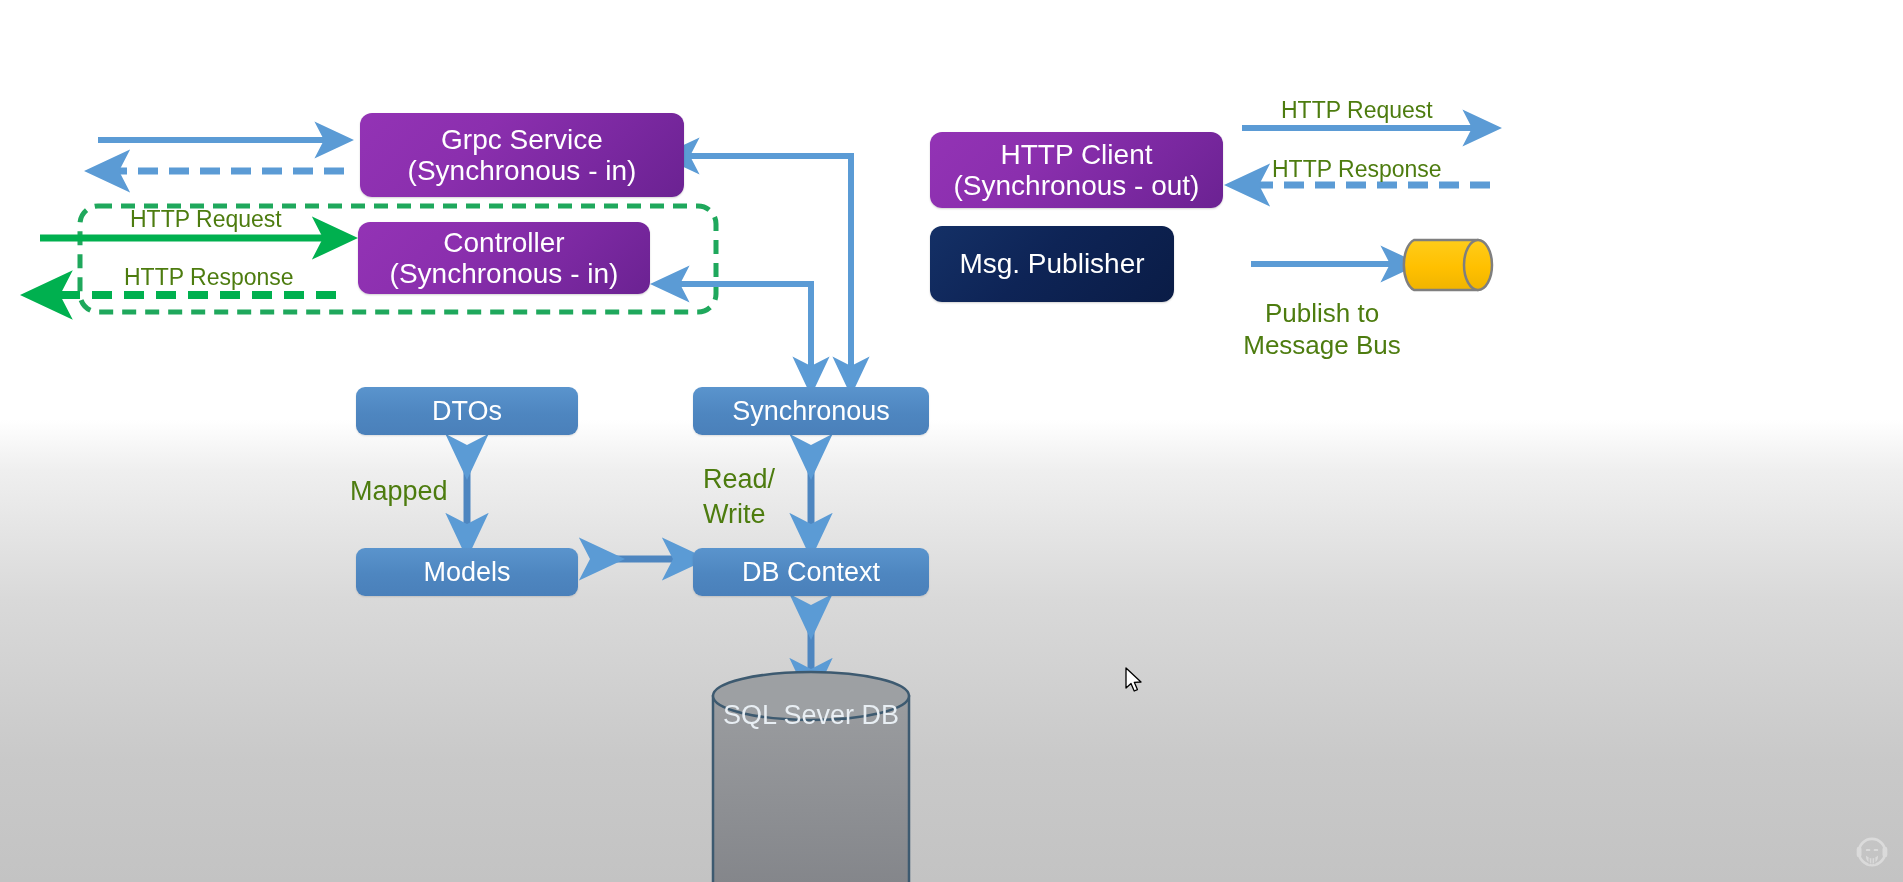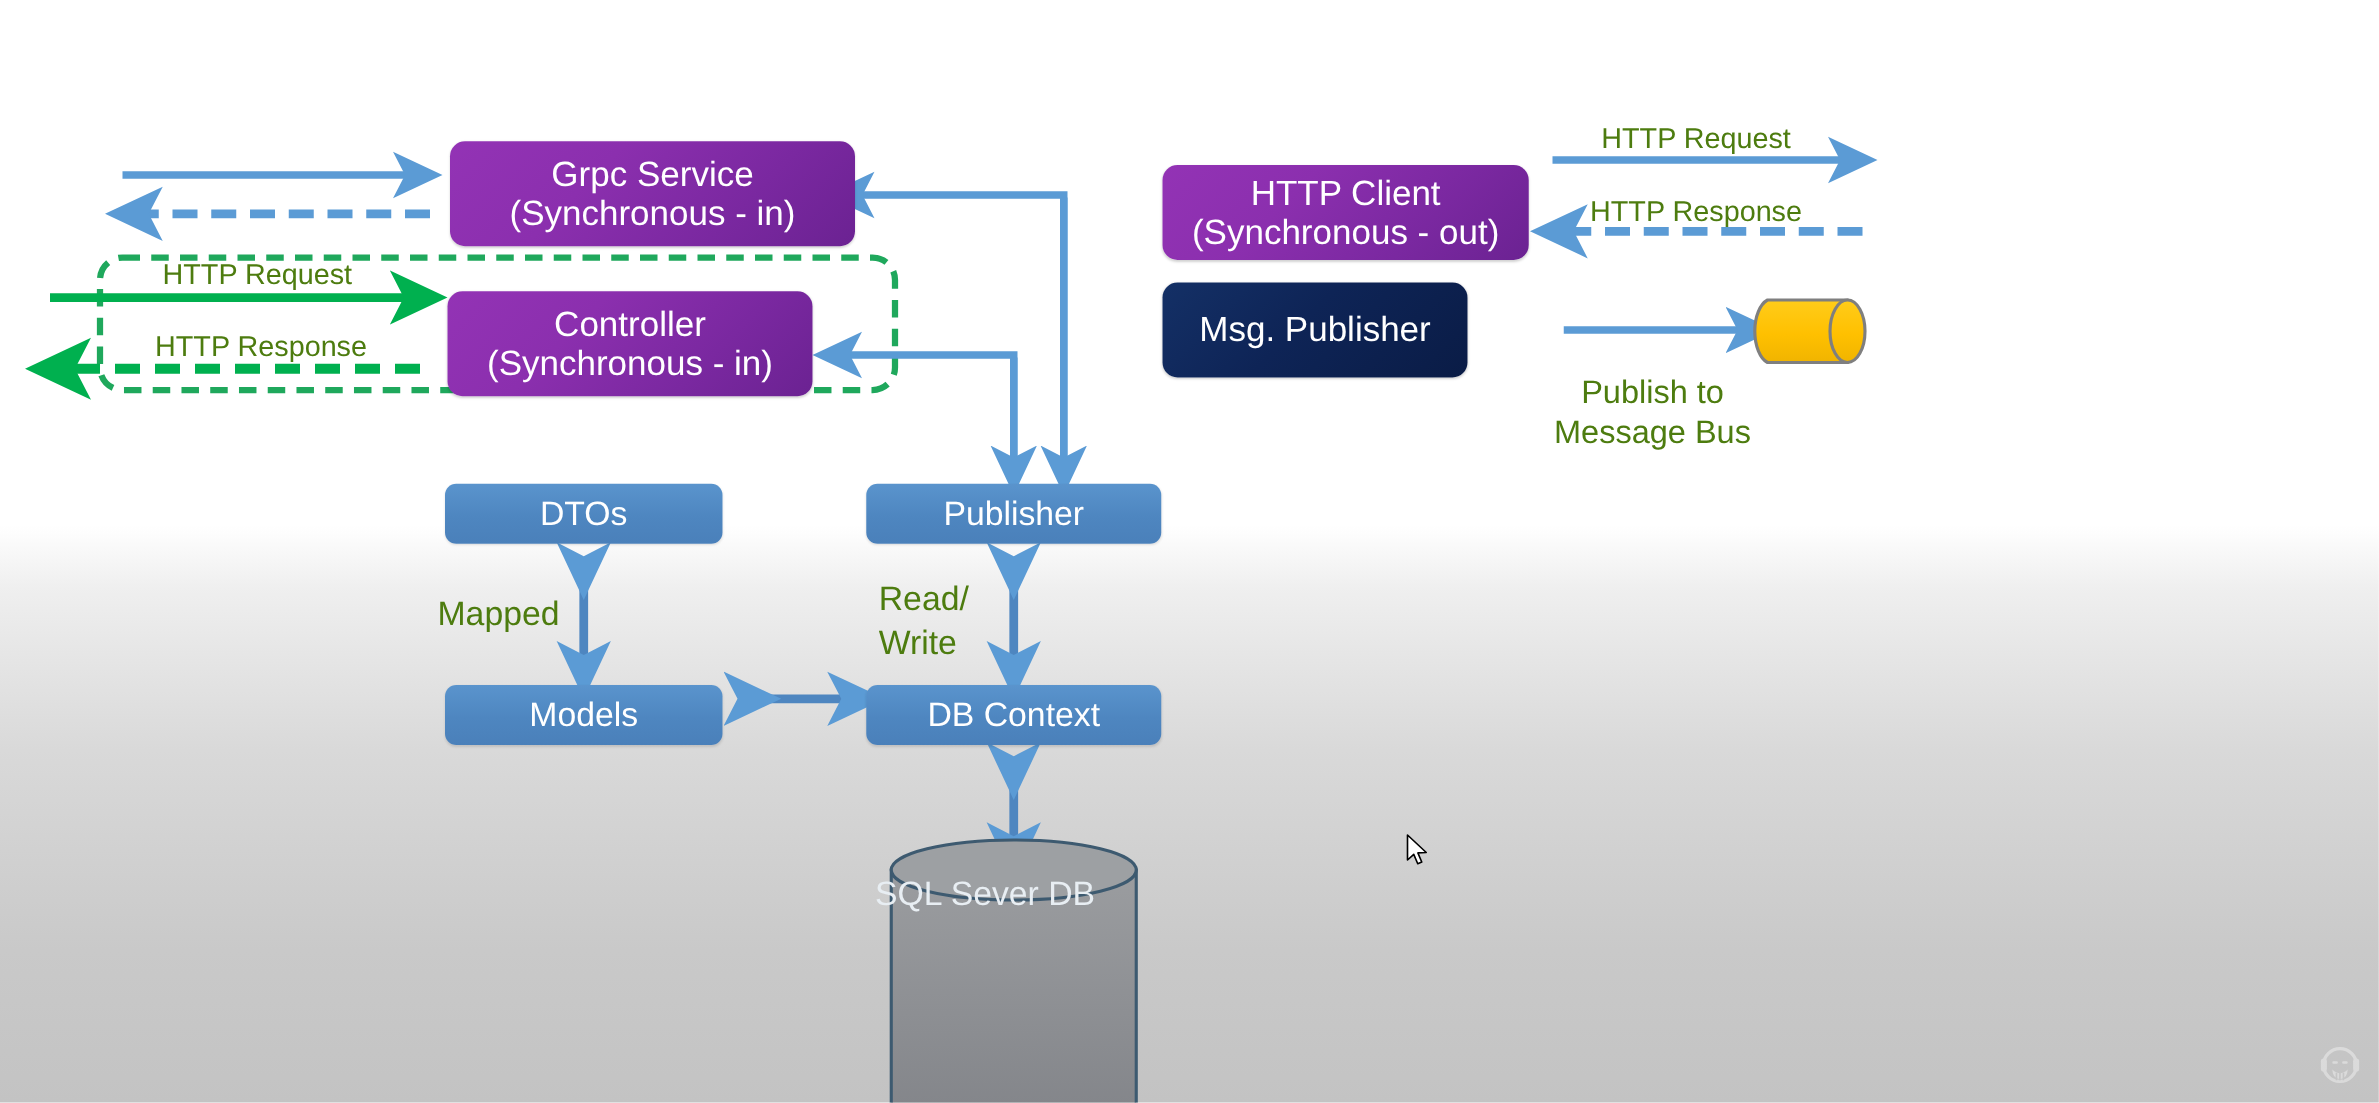--- a/index.html
+++ b/index.html
@@ -153,51 +153,51 @@
       <path d="M713,696 L713,900 A96,24 0 0 0 909,900 L909,696 Z" fill="url(#dbg)" stroke="#3d5a70" stroke-width="2.5"></path>
       <ellipse cx="811" cy="696" rx="98" ry="24" fill="#9da0a3" stroke="#3d5a70" stroke-width="2.5"></ellipse>
     </g>
   </svg>
 
   <div class="node purple big" style="left:360px;top:113px;width:324px;height:84px;">
     <span class="l1">Grpc Service</span>
     <span class="l2">(Synchronous - in)</span>
   </div>
 
-  <div class="node purple big" style="left:358px;top:233px;width:292px;height:84px;">
+  <div class="node purple big" style="left:358px;top:222px;width:292px;height:72px;">
     <span class="l1">Controller</span>
     <span class="l2">(Synchronous - in)</span>
   </div>
 
   <div class="node purple big" style="left:930px;top:132px;width:293px;height:76px;">
     <span class="l1">HTTP Client</span>
     <span class="l2">(Synchronous - out)</span>
   </div>
 
   <div class="node navy big" style="left:930px;top:226px;width:244px;height:76px;">
     <span class="l1">Msg. Publisher</span>
   </div>
 
   <div class="node bluebox" style="left:356px;top:387px;width:222px;height:48px;justify-content:center;">
     <span class="l1">DTOs</span>
   </div>
 
   <div class="node bluebox" style="left:693px;top:387px;width:236px;height:48px;">
-    <span class="l1">Publisher</span>
+    <span class="l1">Synchronous</span>
   </div>
 
   <div class="node bluebox" style="left:356px;top:548px;width:222px;height:48px;">
     <span class="l1">Models</span>
   </div>
 
   <div class="node bluebox" style="left:693px;top:548px;width:236px;height:48px;">
     <span class="l1">DB Context</span>
   </div>
 
-  <div class="abs" style="left:700px;top:700px;width:222px;text-align:left;">
+  <div class="abs" style="left:700px;top:700px;width:222px;text-align:center;">
     <span style="font-size:27px;color:#e8eef3;">SQL Sever DB</span>
   </div>
 
   <div class="lbl" style="left:130px;top:206px;">HTTP Request</div>
   <div class="lbl" style="left:124px;top:264px;">HTTP Response</div>
 
   <div class="lbl" style="left:1281px;top:97px;">HTTP Request</div>
   <div class="lbl" style="left:1272px;top:156px;">HTTP Response</div>
 
   <div class="lbl big2" style="left:1238px;top:298px;width:168px;">

